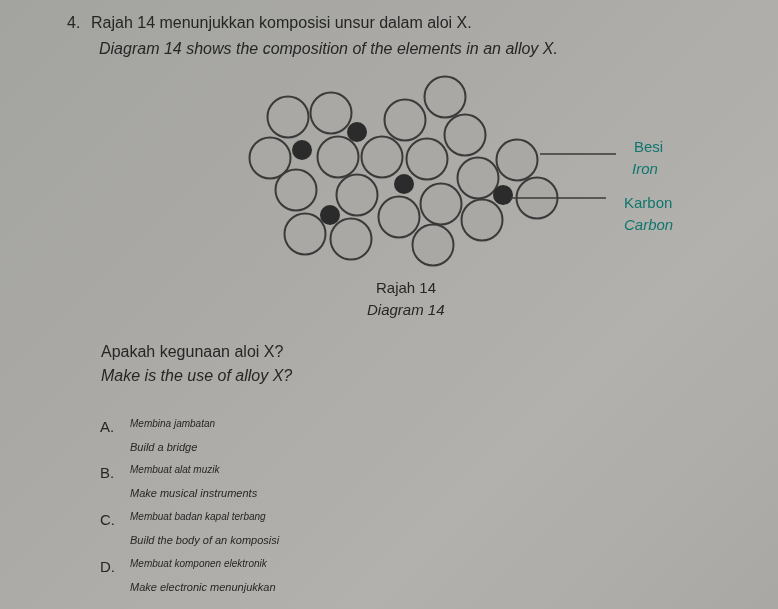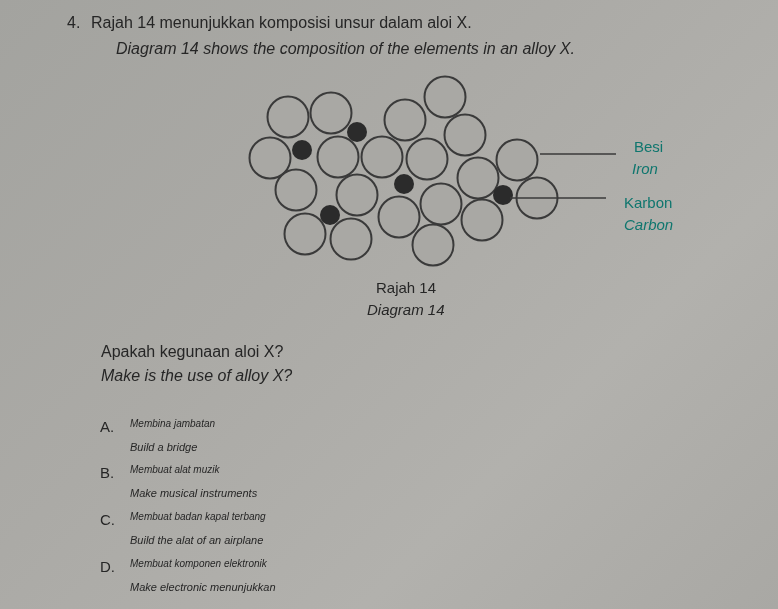--- a/index.html
+++ b/index.html
@@ -8,21 +8,21 @@
     background: linear-gradient(135deg, #a3a39f 0%, #abaaa6 40%, #b2b1ad 70%, #a9a8a4 100%);
     font-family: "Liberation Sans", "DejaVu Sans", sans-serif;
     color: #262626;
     position: relative;
   }
   .abs { position: absolute; white-space: nowrap; }
   .q-line { font-size: 16px; }
   .italic { font-style: italic; }
   #q-number { left: 67px; top: 14px; font-size: 16px; }
   #q-text-ms { left: 91px; top: 14px; }
-  #q-text-en { left: 116px; top: 40px; }
+  #q-text-en { left: 99px; top: 40px; }
   .diagram { position: absolute; left: 0; top: 0; }
   .label { font-size: 15px; color: #0f766e; }
   #lbl-besi { left: 634px; top: 138px; }
   #lbl-iron { left: 632px; top: 160px; }
   #lbl-karbon { left: 624px; top: 194px; }
   #lbl-carbon { left: 624px; top: 216px; }
   #cap-ms { left: 376px; top: 279px; font-size: 15px; }
   #cap-en { left: 367px; top: 301px; font-size: 15px; }
   #ask-ms { left: 101px; top: 343px; font-size: 16px; }
   #ask-en { left: 101px; top: 367px; font-size: 16px; }
@@ -102,19 +102,19 @@
   <span id="opt-a-en" class="abs opt-en">Build a bridge</span>
 </div>
 <div>
   <span id="opt-b-letter" class="abs opt-letter">B.</span>
   <span id="opt-b-ms" class="abs opt-ms">Membuat alat muzik</span>
   <span id="opt-b-en" class="abs opt-en">Make musical instruments</span>
 </div>
 <div>
   <span id="opt-c-letter" class="abs opt-letter">C.</span>
   <span id="opt-c-ms" class="abs opt-ms">Membuat badan kapal terbang</span>
-  <span id="opt-c-en" class="abs opt-en">Build the alat of an airplane</span>
+  <span id="opt-c-en" class="abs opt-en">Build the body of an komposisi</span>
 </div>
 <div>
   <span id="opt-d-letter" class="abs opt-letter">D.</span>
   <span id="opt-d-ms" class="abs opt-ms">Membuat komponen elektronik</span>
   <span id="opt-d-en" class="abs opt-en">Make electronic menunjukkan</span>
 </div>
 
 </body></html>

